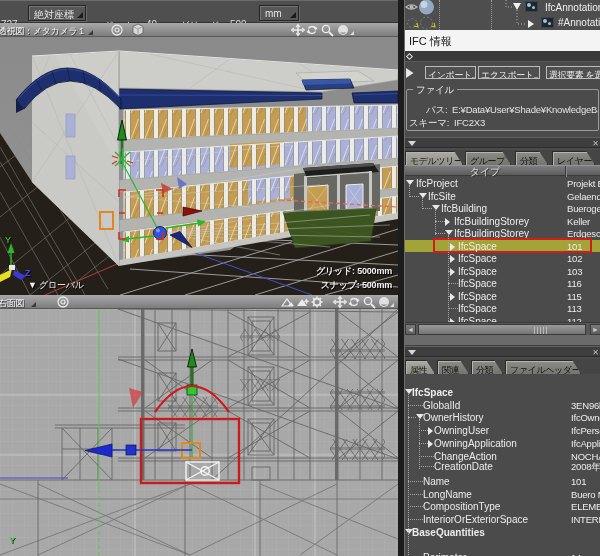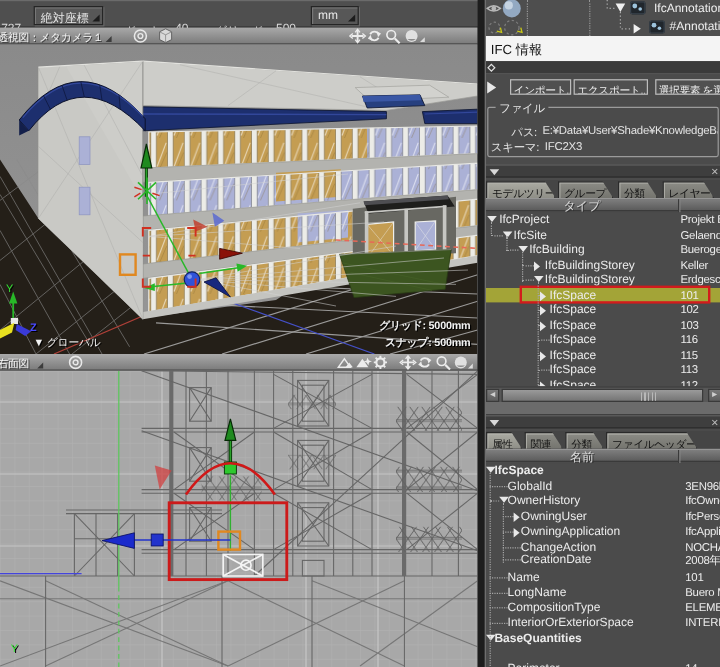--- a/index.html
+++ b/index.html
@@ -717,24 +717,20 @@
       <span class="cbtri"></span>
       <span class="cbx">✕</span>
     </div>
 
     <div class="tabsrow" style="top:359px" id="tabs2">
         <div class="tab active" style="left: 0px; width: 30px;">属性</div>
         <div class="tab" style="left: 32px; width: 32px;">関連</div>
         <div class="tab" style="left: 66px; width: 32px;">分類</div>
         <div class="tab" style="left: 100px; width: 76px;">ファイルヘッダー</div>
       </div>
-    <div class="colheader" style="top:374px">
-      <span class="h1">名前</span>
-      <span class="divid"></span>
-    </div>
     <div class="treearea" id="attrtree" style="top:386px;height:170px">
         <div class="trow bold" style="top: 0px; height: 12.7px;">
           <span class="tri down" style="left: 0px;"></span>
           <span class="lbl" style="left: 7px;">IfcSpace</span>
           <span class="val" style="left: 166px;"></span>
         </div>
         <div class="trow" style="top: 12.7px; height: 12.7px;">
           <span class="stub" style="left: 3px; top: 6px; width: 15px;"></span>
           <span class="lbl" style="left: 18px;">GlobalId</span>
           <span class="val" style="left: 166px;">3EN96kc</span>

